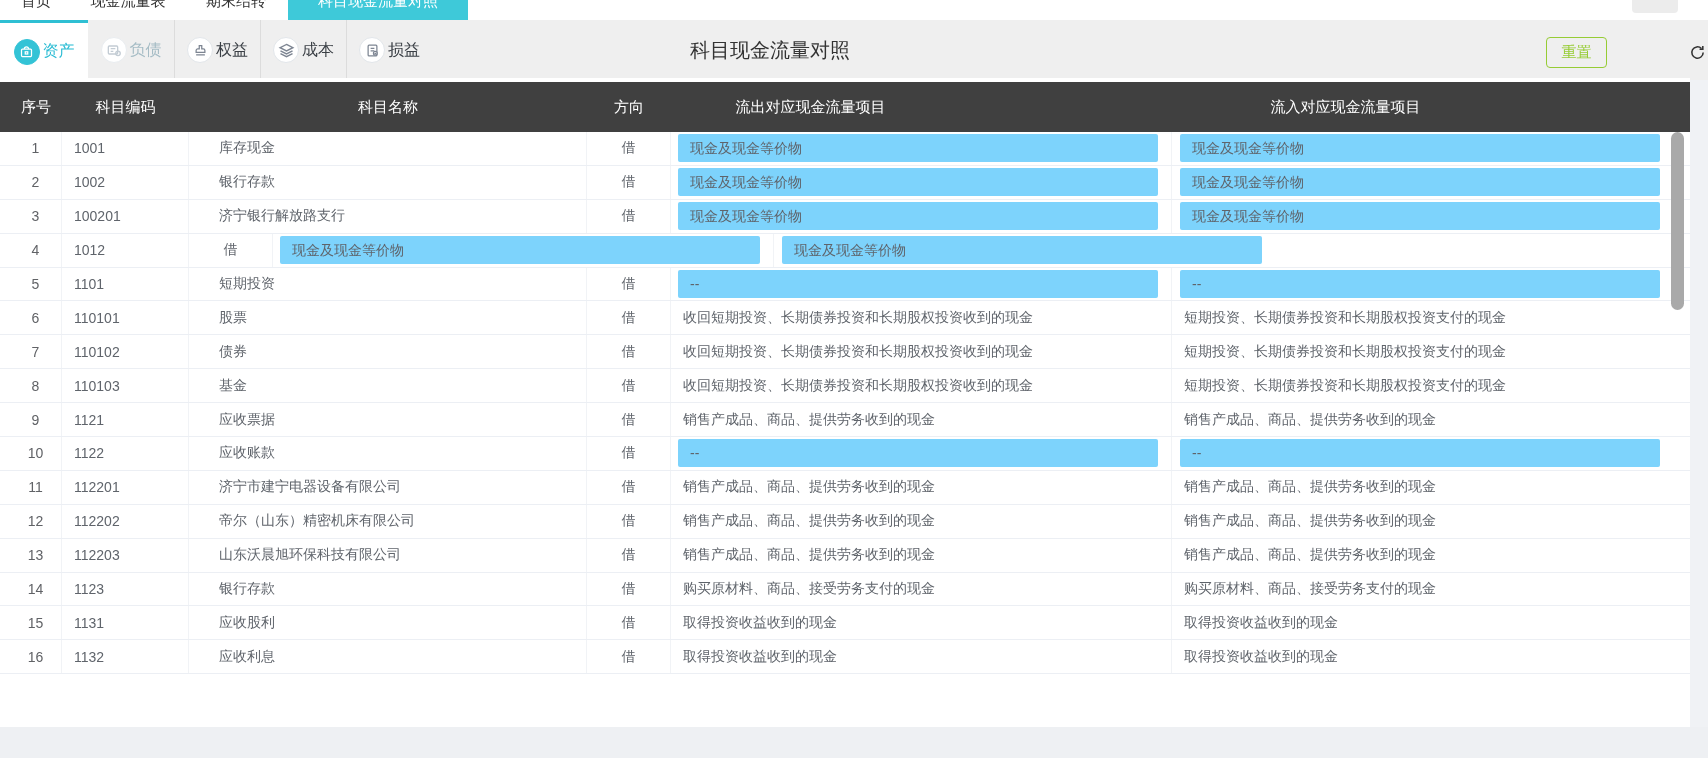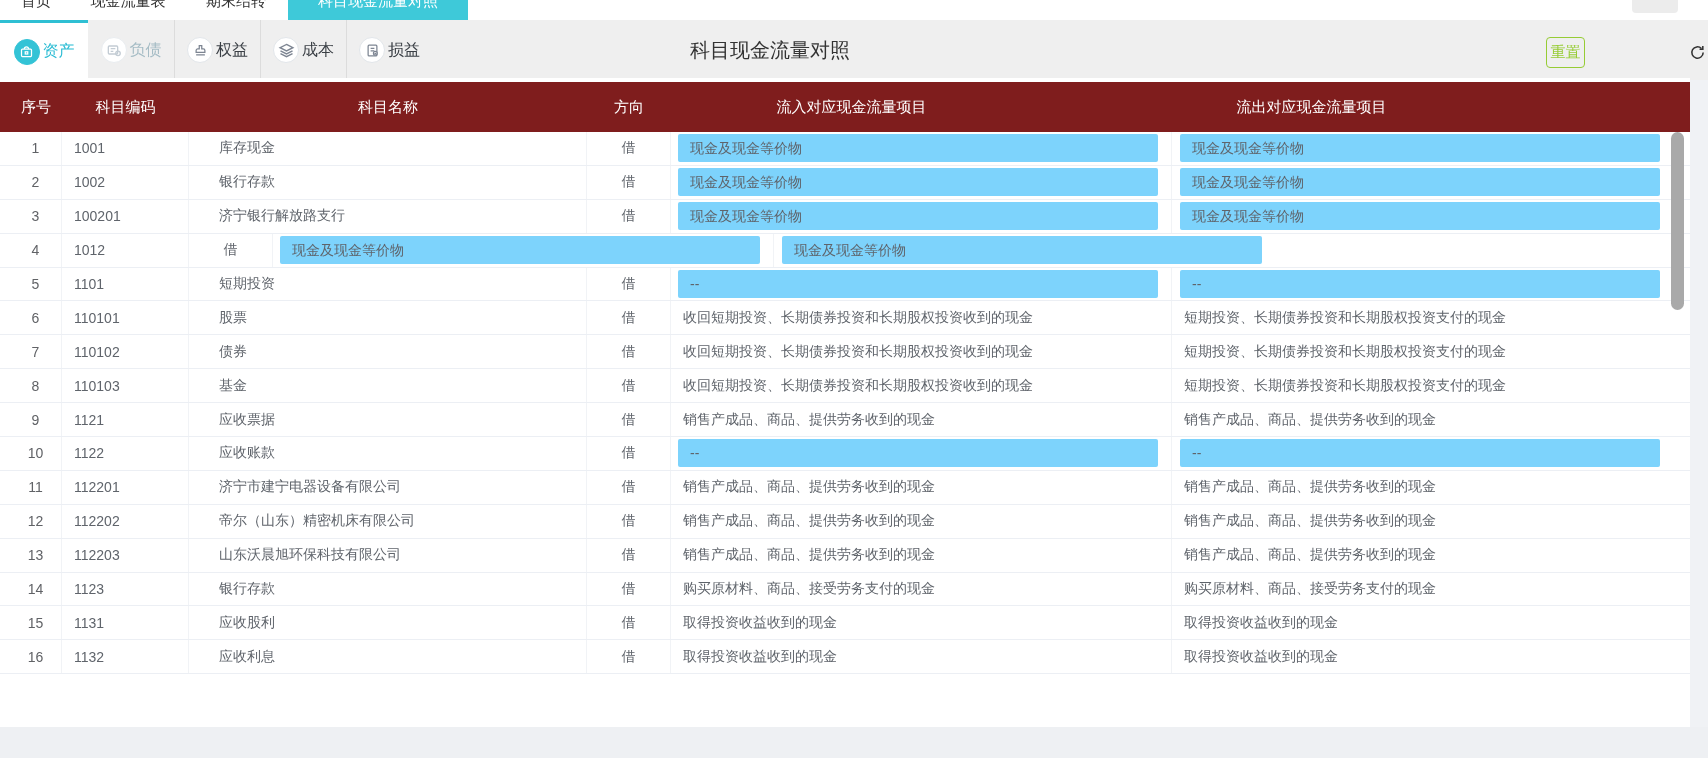--- a/index.html
+++ b/index.html
@@ -31,31 +31,31 @@
     border:1px solid #e2e6ea; display:flex; align-items:center; justify-content:center;
     color:#7d8592; }
   .cat-tab.active { width:88px; background:#fff; border-top:3px solid #2fbfd3;
     color:#2bbcd4; }
   .cat-tab.active .circ { background:#33c3d6; border-color:#33c3d6; color:#fff; }
   .cat-tab.muted { color:#a5bcc5; }
   .cat-tab.muted .circ { color:#c3ccd4; border-color:#e9edf0; }
   .cat-tab.sep { border-left:1px solid #dcdcdc;text-align:right; }
   .page-title { position:absolute; left:770px; top:0; transform:translateX(-50%);
     height:60px; line-height:60px; font-size:20px; font-weight:500; color:#333; }
-  .btn-reset { position:absolute; left:1546px; top:17px; width:39px; height:31px;
+  .btn-reset { position:absolute; left:1546px; top:17px; width:61px; height:31px;
     border:1px solid #96cc34; border-radius:4px; background:transparent;
     color:#96cc34; font-size:15px; cursor:pointer;
     font-family:"Liberation Sans","DejaVu Sans",sans-serif; }
   .refresh { position:absolute; left:1689px; top:17px; height:31px; display:flex;
     align-items:center; gap:6px; font-size:16px; color:#333; cursor:pointer; }
 
   
   .card { position:absolute; left:0; top:78px; width:1690px; height:649px; background:#fff; }
   .thead { display:flex; padding-left:10px; height:50px; margin-top:4px;
-    align-items:center; background:#7f1d1d; color:#fff; font-size:15px; }
+    align-items:center; background:#404040; color:#fff; font-size:15px; }
   .th { display:flex; align-items:center; justify-content:center; }
   .c-seq{width:52px} .c-code{width:127px} .c-name{width:398px}
   .c-dir{width:84px} .c-in{width:501px}  .c-out{width:494px}
   .th.c-code{ justify-content:center; }
   .th.c-in  { padding-right:140px; }
   .th.c-out { padding-right:215px; }
 
   .tbody { }
   .trow { display:flex; padding-left:10px; height:33.9px; align-items:center;
     border-bottom:1px solid #eceff4; font-size:14px; color:#5f646b; background:#fff; }
@@ -163,22 +163,22 @@
     <span>刷新</span>
   </div>
 </div>
 
 <div class="card">
   <div class="thead">
       <div class="th c-seq">序号</div>
       <div class="th c-code">科目编码</div>
       <div class="th c-name">科目名称</div>
       <div class="th c-dir">方向</div>
+      <div class="th c-out">流出对应现金流量项目</div>
       <div class="th c-in">流入对应现金流量项目</div>
-      <div class="th c-out">流出对应现金流量项目</div>
     </div>
   <div class="tbody">
       <div class="trow">
         <div class="cell c-seq">1</div>
         <div class="cell c-code">1001</div>
         <div class="cell c-name">库存现金</div>
         <div class="cell c-dir">借</div>
         <div class="cell c-in">
           <span class="fieldbox">现金及现金等价物</span>
         </div>

